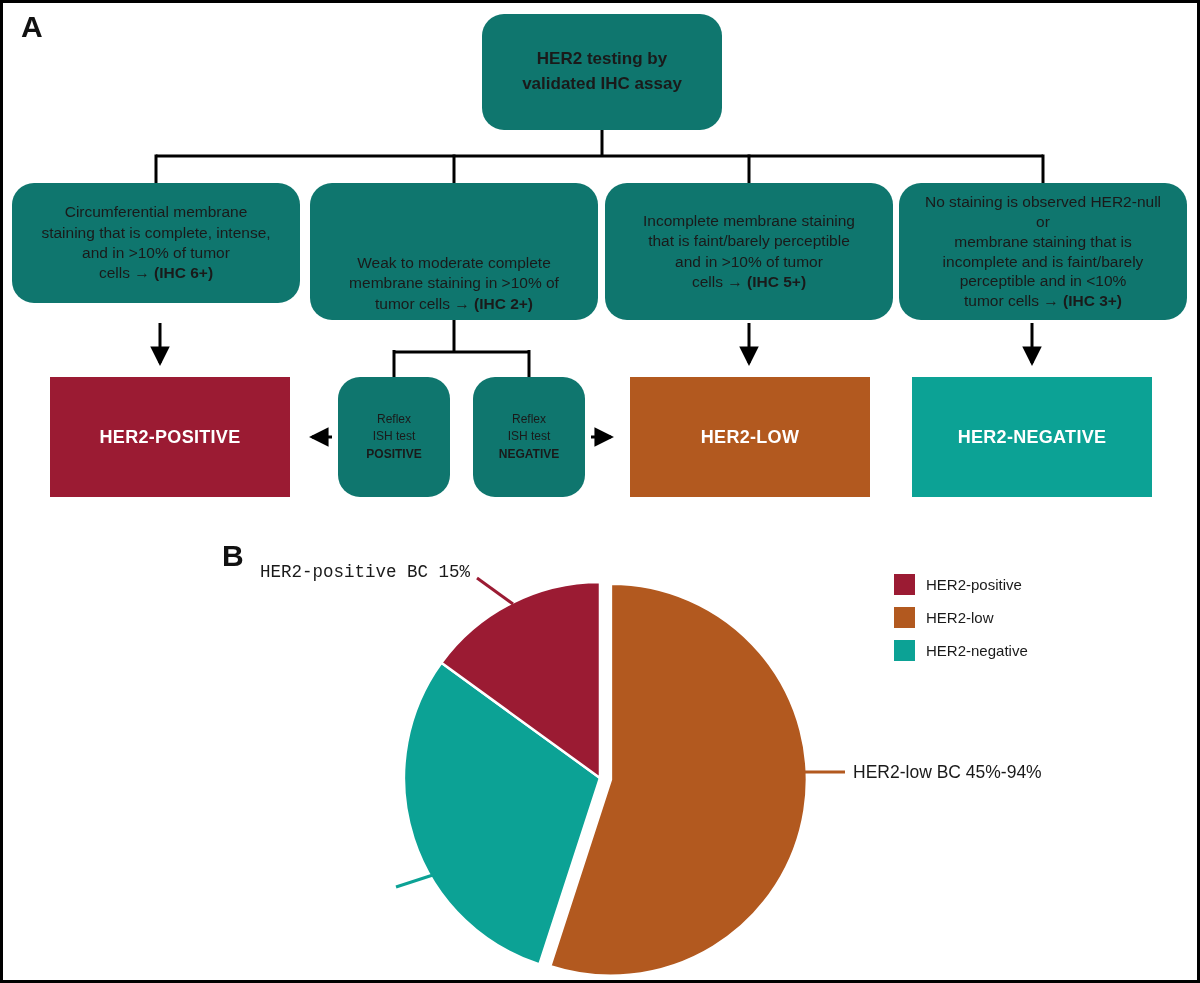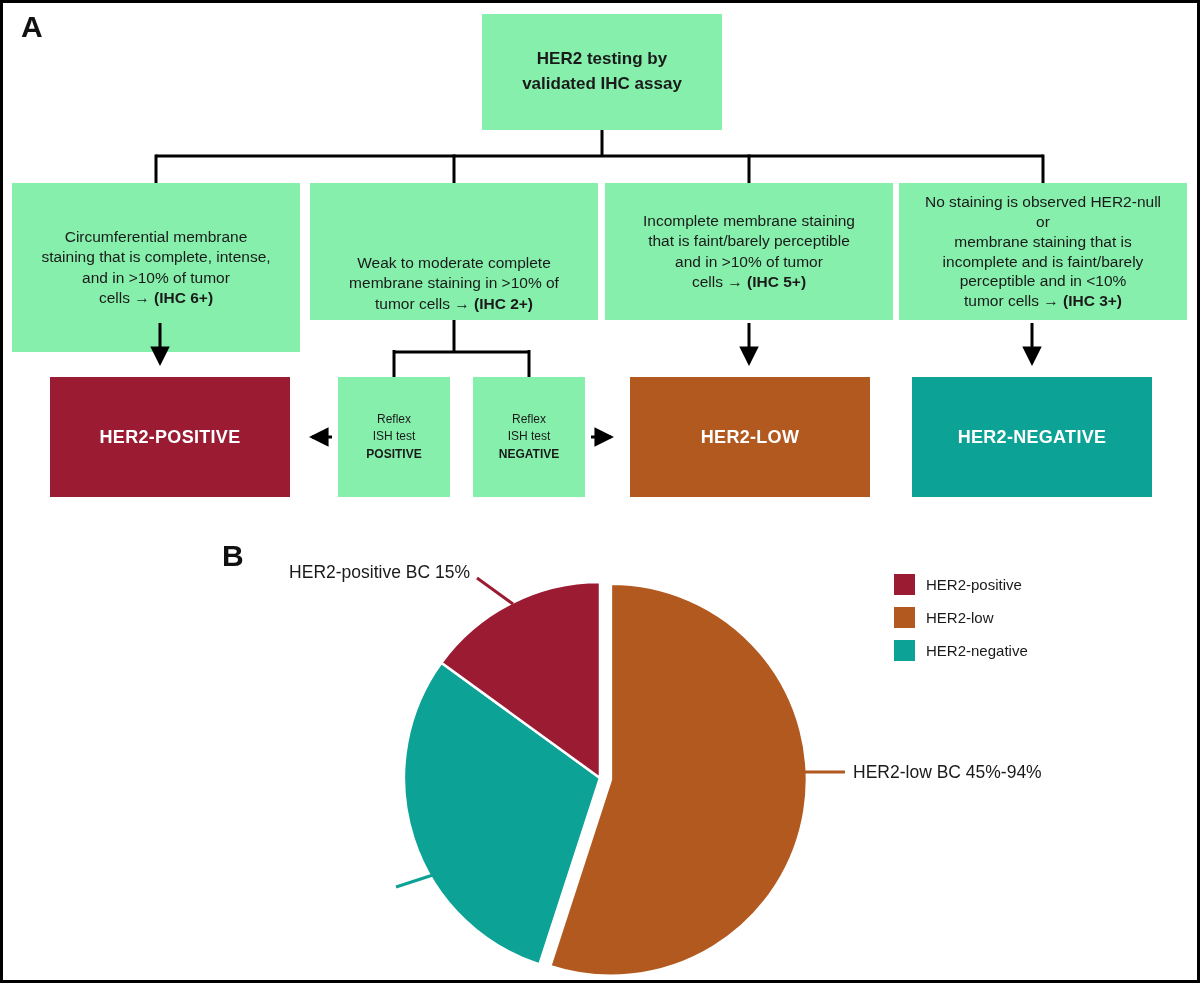--- a/index.html
+++ b/index.html
@@ -3,53 +3,53 @@
 <meta charset="utf-8">
 <style>
   html,body { margin:0; padding:0; background:#fff; }
   .figure {
     position:relative; width:1200px; height:983px; background:#ffffff;
     font-family:"Liberation Sans", sans-serif; color:#1a1a1a; overflow:hidden;
   }
   .frame { position:absolute; inset:0; border:3px solid #000; pointer-events:none; }
   .panel-label { position:absolute; font-size:30px; font-weight:bold; color:#111; }
   .fbox {
-    position:absolute; background:#86efac; display:flex; align-items:center; justify-content:center;
-    text-align:center; box-sizing:border-box; padding:6px 8px;
+    position:absolute; background:#0f766e; display:flex; align-items:center; justify-content:center;
+    text-align:center; box-sizing:border-box; padding:6px 8px;border-radius:22px;
   }
   .fbox .txt { font-size:15.5px; line-height:1.32; }
   .preline { white-space:pre-line; }
   .rootbox .txt { font-size:17px; font-weight:bold; line-height:1.45; }
   .reflex .txt { font-size:12px; line-height:1.45; }
   .outcome {
     position:absolute; display:flex; align-items:center; justify-content:center;
     color:#fff; font-weight:bold; font-size:18px; letter-spacing:0.3px; text-align:center;
   }
   .callout { position:absolute; font-size:17.5px; white-space:nowrap; }
-  .callout.right-align { text-align:center; }
+  .callout.right-align { text-align:center;font-family:Liberation Mono, monospace; }
   .legend { position:absolute; left:894px; top:574px; }
   .legend-row { display:flex; align-items:center; margin-bottom:12px; }
   .legend-swatch { width:21px; height:21px; margin-right:11px; }
   .legend-label { font-size:15px; }
   svg.overlay { position:absolute; left:0; top:0; }
 </style>
 </head>
 <body>
 
 <div class="figure">
 
   <div class="panel-label" style="left:21px; top:10px;">A</div>
   <div class="panel-label" style="left:222px; top:539px;">B</div>
 
   <div class="fbox rootbox" style="left:482px; top:14px; width:240px; height:116px;">
     <div class="txt preline">HER2 testing by
 validated IHC assay</div>
   </div>
 
-  <div class="fbox" style="left:12px; top:183px; width:288px; height:169px;">
+  <div class="fbox" style="left:12px; top:183px; width:288px; height:120px;">
     <div class="txt"><span class="preline">Circumferential membrane
 staining that is complete, intense,
 and in &gt;10% of tumor
 cells → </span><b>(IHC 6+)</b></div>
   </div>
   <div class="fbox" style="left:310px; top:183px; width:288px; height:137px;align-items:flex-end;">
     <div class="txt"><span class="preline">Weak to moderate complete
 membrane staining in &gt;10% of
 tumor cells → </span><b>(IHC 2+)</b></div>
   </div>

